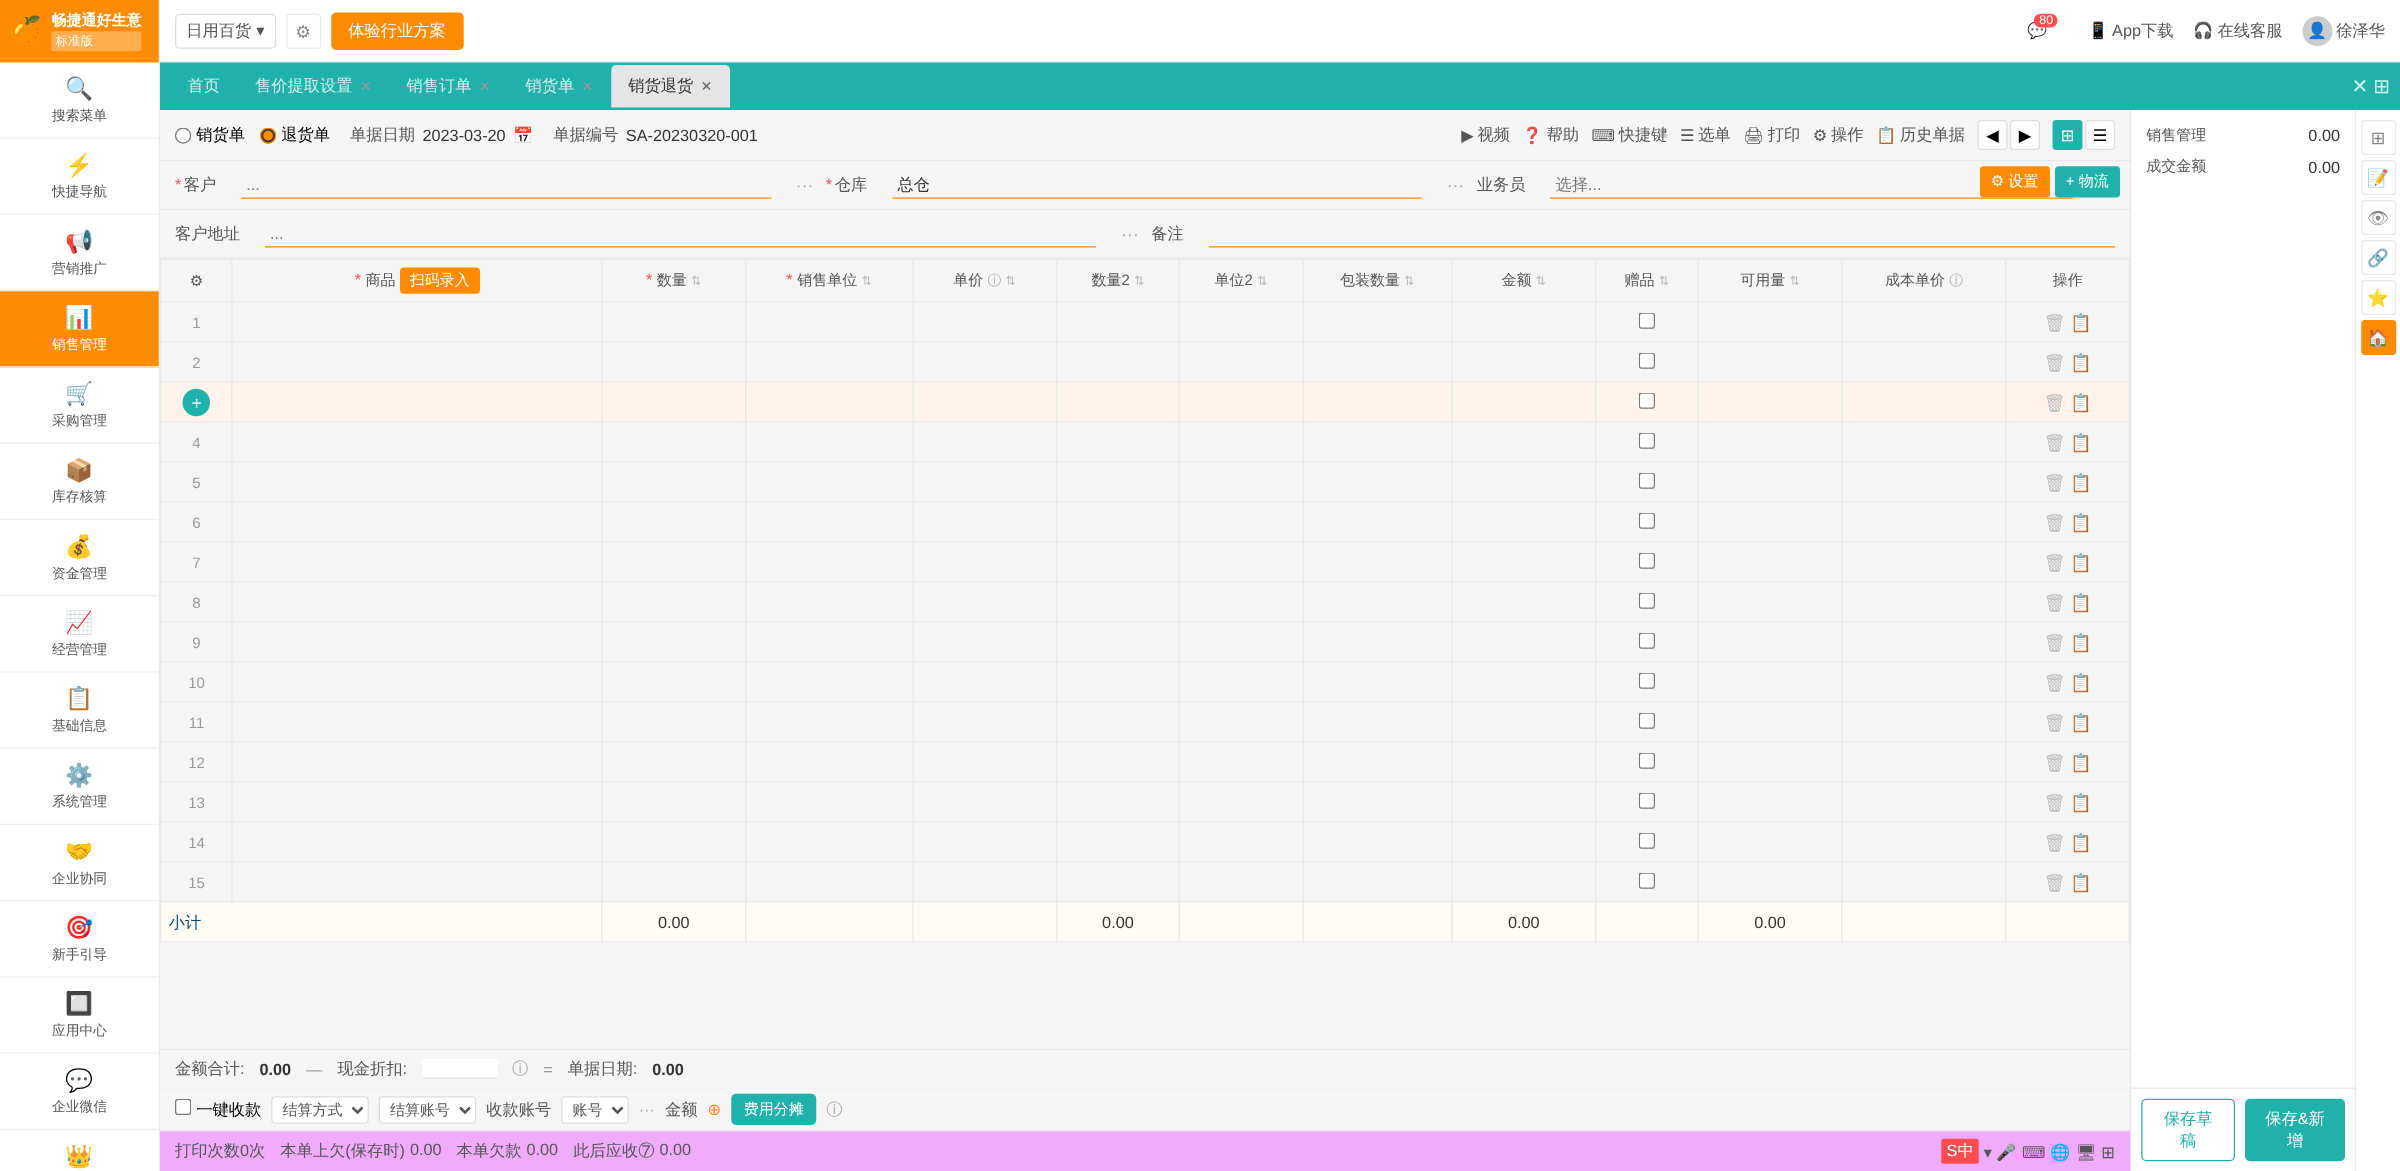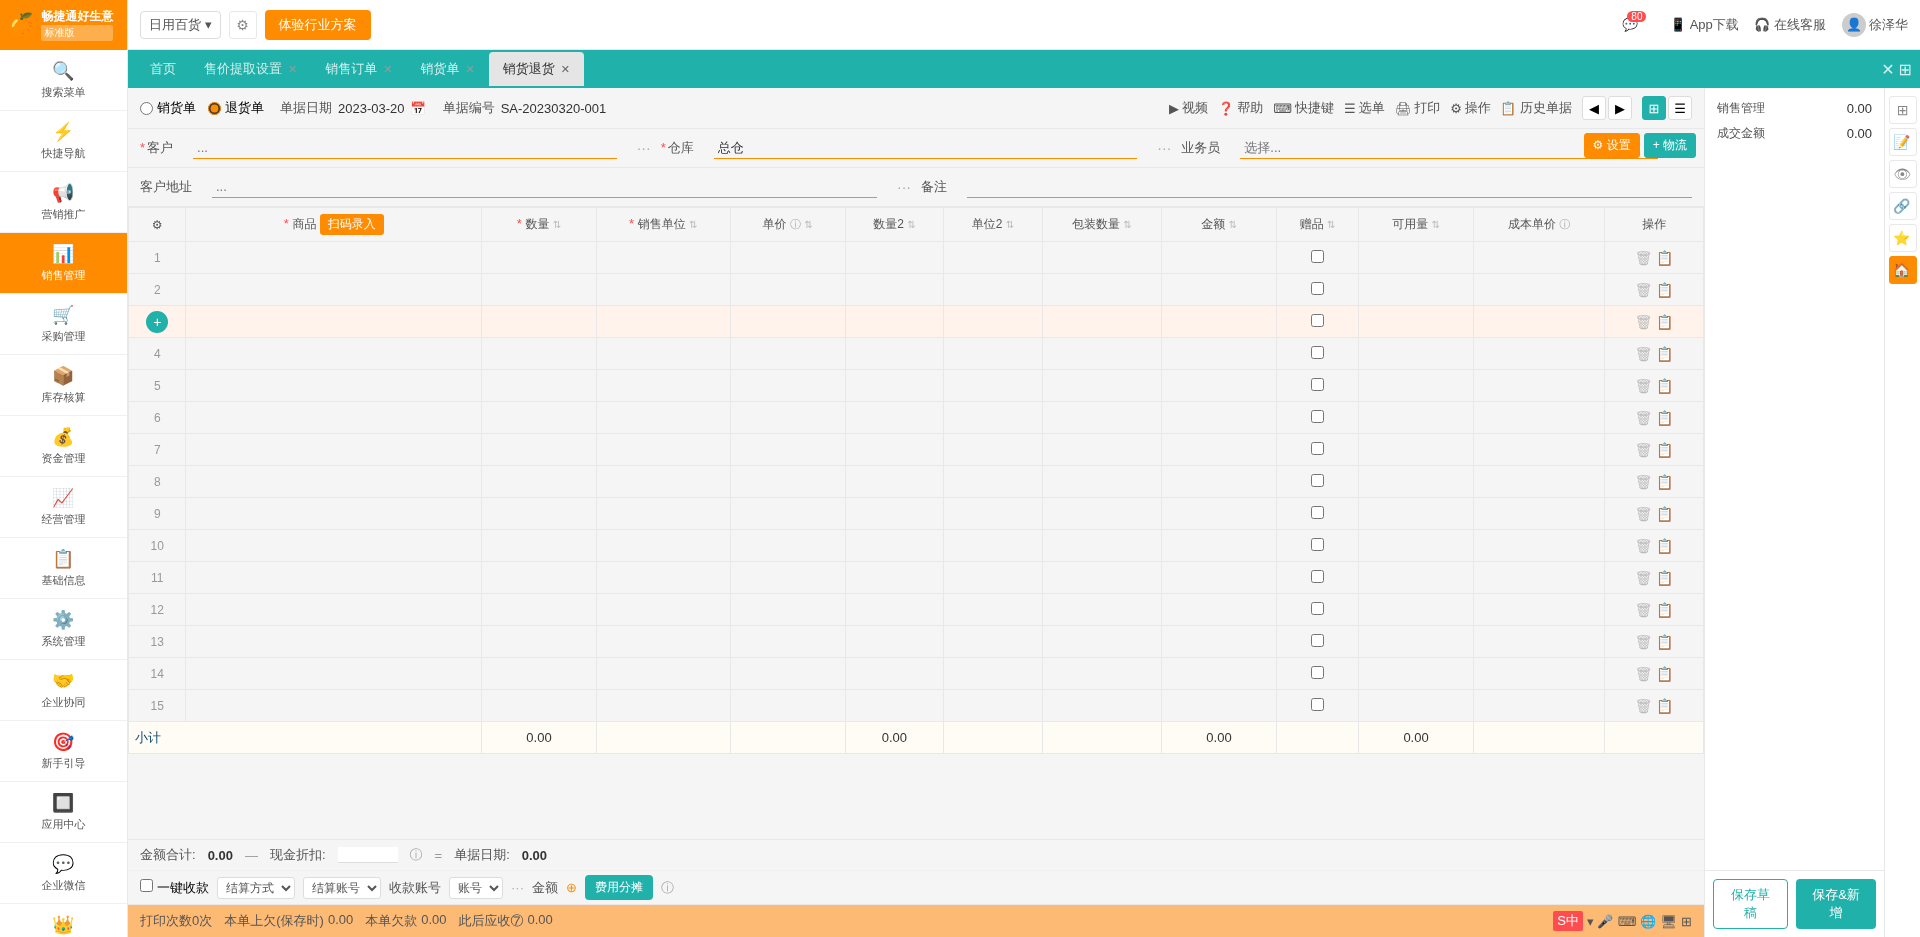--- a/index.html
+++ b/index.html
@@ -257,21 +257,21 @@
       background: #fff;
       padding: 2px 4px;
       border-radius: 3px;
       font-size: 12px;
       color: #555;
     }
 
     .bottom-bar {
       display: flex;
       align-items: center;
-      background: #fdba74;
+      background: #f0abfc;
       border-top: 1px solid #e8e8e8;
       padding: 6px 12px;
       gap: 12px;
       font-size: 12px;
       color: #555;
     }
     .bottom-tools { display: flex; gap: 4px; align-items: center; margin-left: auto; }
 
     .content-main { display: flex; flex-direction: column; flex: 1; overflow: hidden; position: relative; }
 

